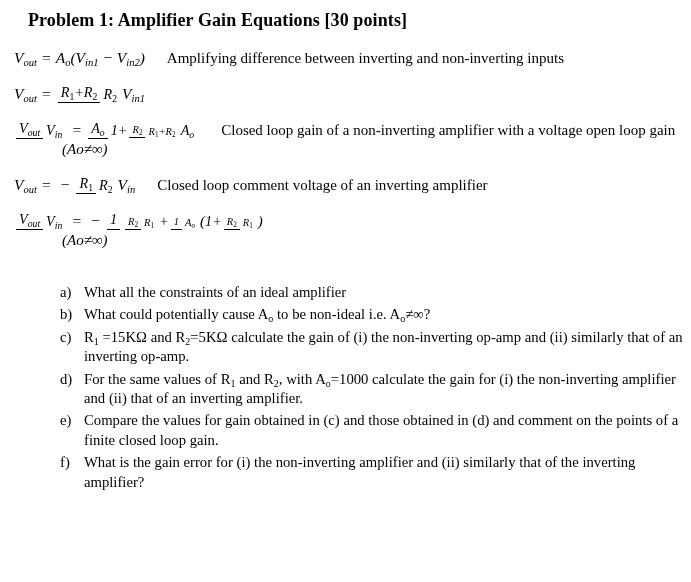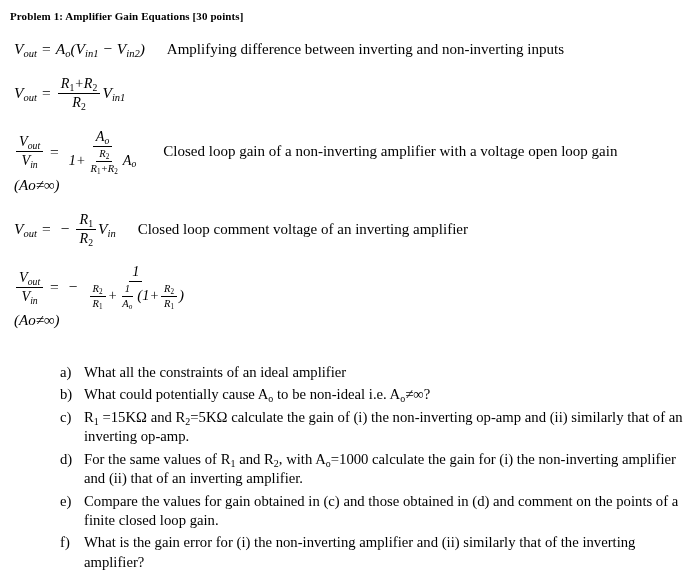--- a/index.html
+++ b/index.html
@@ -17,23 +17,23 @@
   }
   .page {
     width: 691px;
     height: 582px;
     position: relative;
     padding: 0;
     box-sizing: border-box;
   }
   .title {
     font-family: "Liberation Serif", serif;
-    font-size: 11px;
+    font-size: 18px;
     font-weight: bold;
-    margin: 10px 0 0 10px;
+    margin: 10px 0 0 28px;
     letter-spacing: 0.1px;
   }
   .eq-block {
     margin: 0 0 0 14px;
     position: relative;
   }
   .eq-row {
     display: flex;
     align-items: center;
     margin-top: 18px;
@@ -61,21 +61,21 @@
   }
   sub.sbn {
     font-style: normal;
     font-size: 0.68em;
     vertical-align: -0.28em;
     line-height: 0;
   }
   
   .frac {
     display: inline-flex;
-    flex-direction: column;
+    flex-direction: row;
     align-items: center;
     justify-content: center;
     vertical-align: middle;
     margin: 0 2px;
     font-size: 0.92em;
   }
   .frac > .fr-num {
     padding: 0 3px 1px 3px;
     border-bottom: 1px solid #000;
     line-height: 1.12;
@@ -97,20 +97,21 @@
     text-align: center;
   }
   .desc.gap-l { margin-left: 42px; }
   .desc.gap-m { margin-left: 22px; }
 
   .note {
     font-family: "Liberation Serif", serif;
     font-style: italic;
     font-size: 15px;
     margin-top: 2px;
+    margin-left: 48px;
   }
 
   
   .questions {
     margin: 34px 0 0 60px;
     font-size: 14.7px;
     font-family: "Liberation Serif", serif;
   }
   .q-item {
     display: flex;

